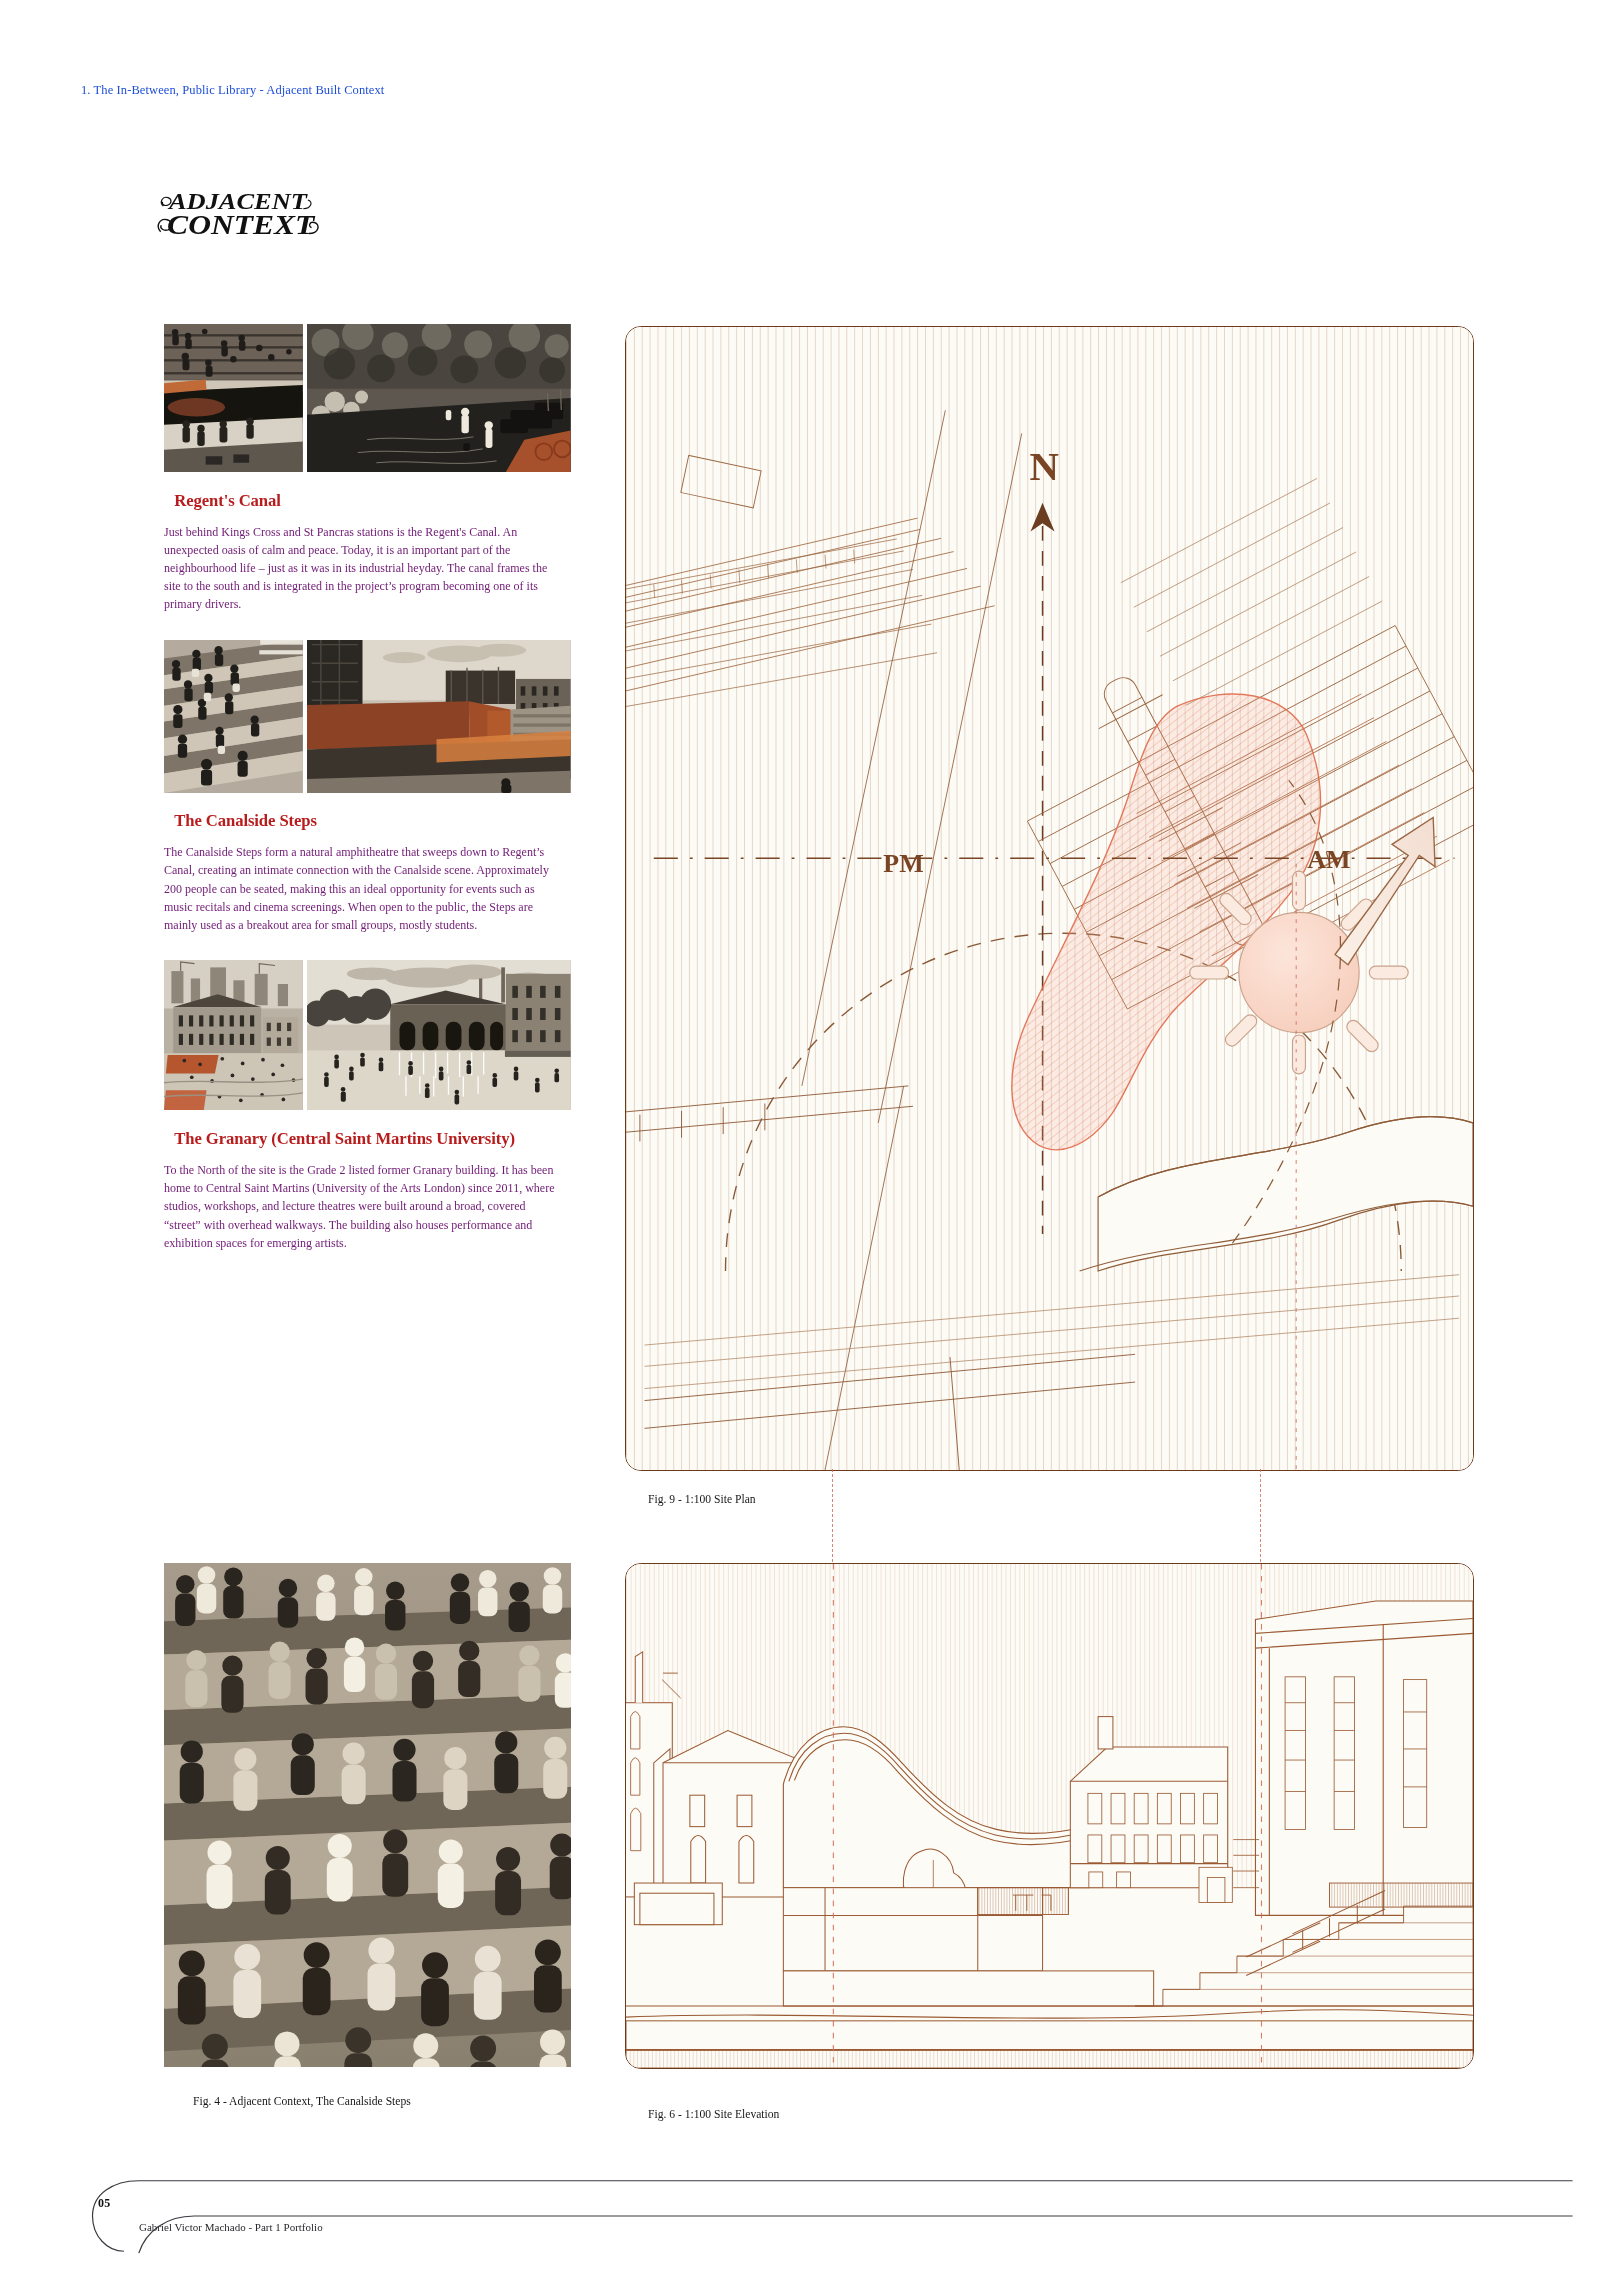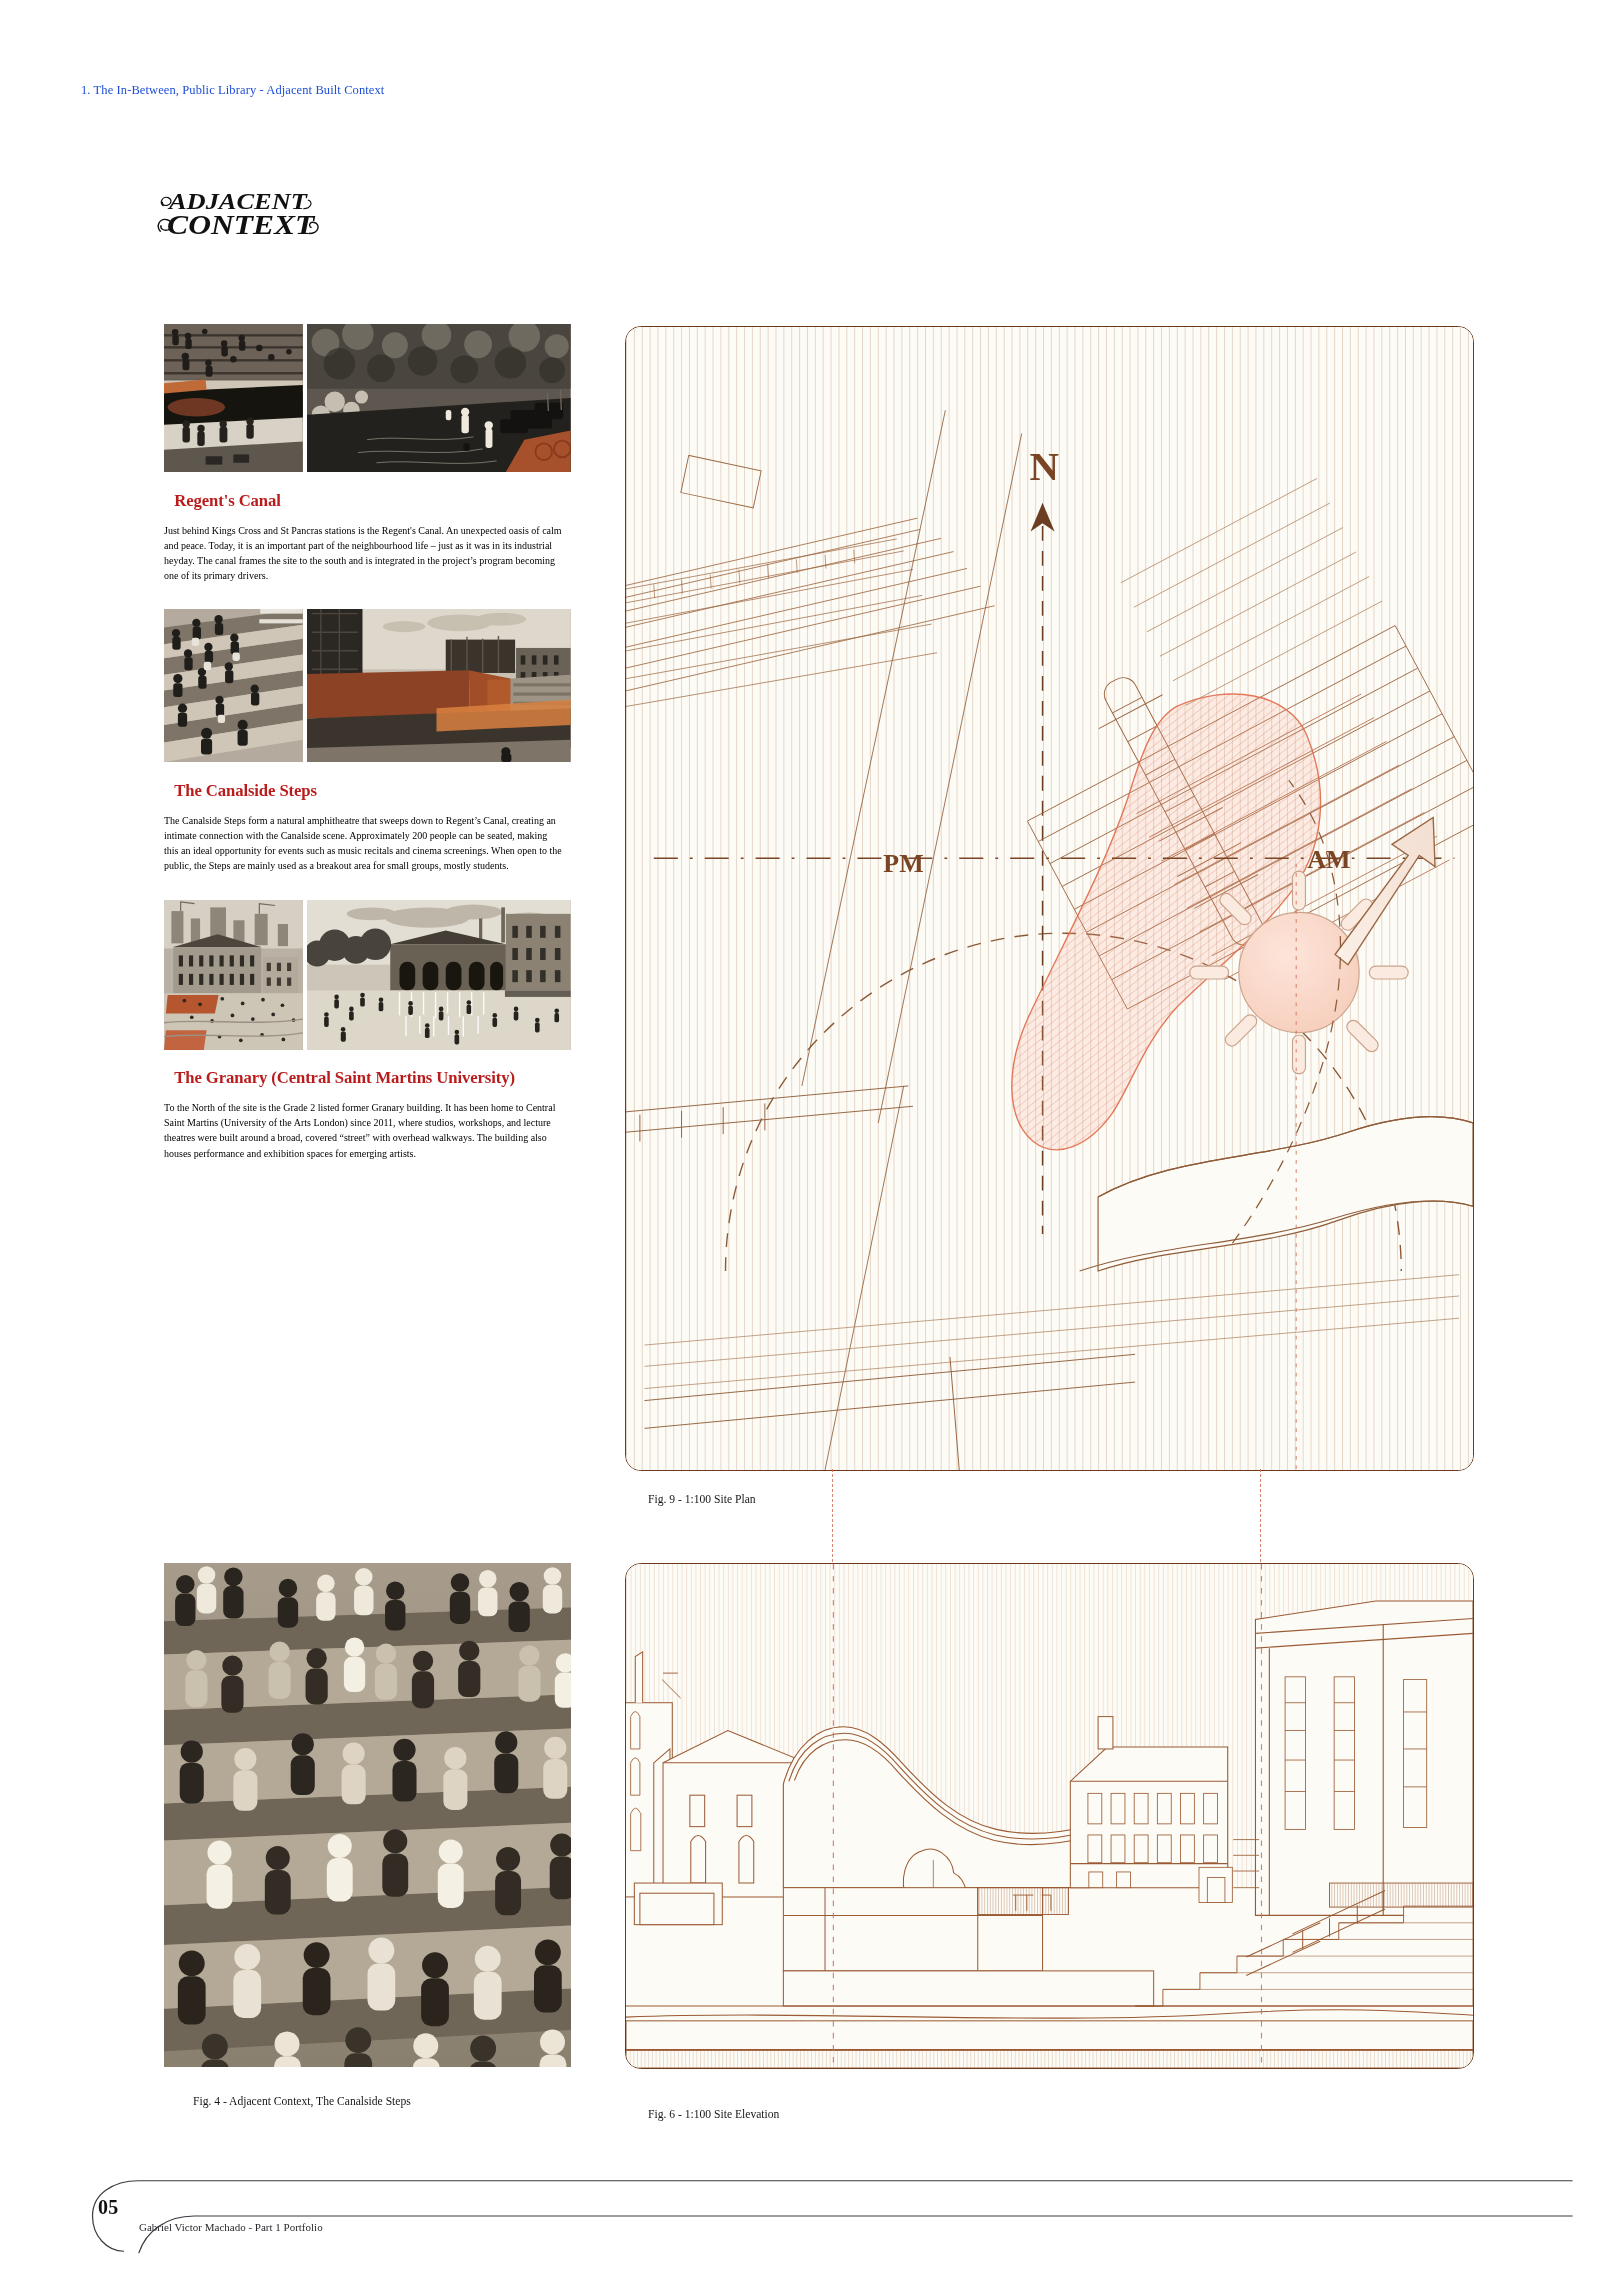--- a/index.html
+++ b/index.html
@@ -37,21 +37,21 @@
   .photo-row.r1 .photo{height:148px;}
   .photo-row.r2 .photo{height:153px;}
   .photo-row.r3 .photo{height:150px;}
 
   .section-heading{
     font-size:16.7px;font-weight:700;color:#b91c1c;
     margin:18.5px 0 0 10.2px;letter-spacing:-0.1px;
     font-family:"Liberation Serif", serif;
   }
   .body-text{
-    font-size:10px;line-height:1.52;color:#000000;
+    font-size:12px;line-height:1.52;color:#701a75;
     margin:12px 0 0 0;width:400px;text-align:left;
     font-family:"Liberation Serif", serif;
   }
 
   
   .photo-big{
     position:absolute;left:164px;top:1563px;width:407px;height:504px;
     overflow:hidden;background:#bdb3a6;
   }
 
@@ -79,21 +79,21 @@
   
   .guide{position:absolute;width:0;border-left:0.9px dashed #d4705a;opacity:.85;}
   #guide-a{left:832px;top:1469px;height:93px;}
   #guide-b{left:1260px;top:1469px;height:93px;}
 
   
   .footer{position:absolute;left:0;top:2165px;width:1623px;height:102px;}
   .footer-svg{position:absolute;inset:0;width:100%;height:100%;}
   .page-num{
     position:absolute;left:98px;top:2196px;
-    font-size:20px;font-weight:700;color:#111;letter-spacing:0.2px;
+    font-size:12px;font-weight:700;color:#111;letter-spacing:0.2px;
   }
   .footer-credit{
     position:absolute;left:139px;top:2221px;
     font-size:11px;color:#2a2a2e;white-space:nowrap;
   }
 </style>
 </head>
 <body>
 
 <div class="page">

